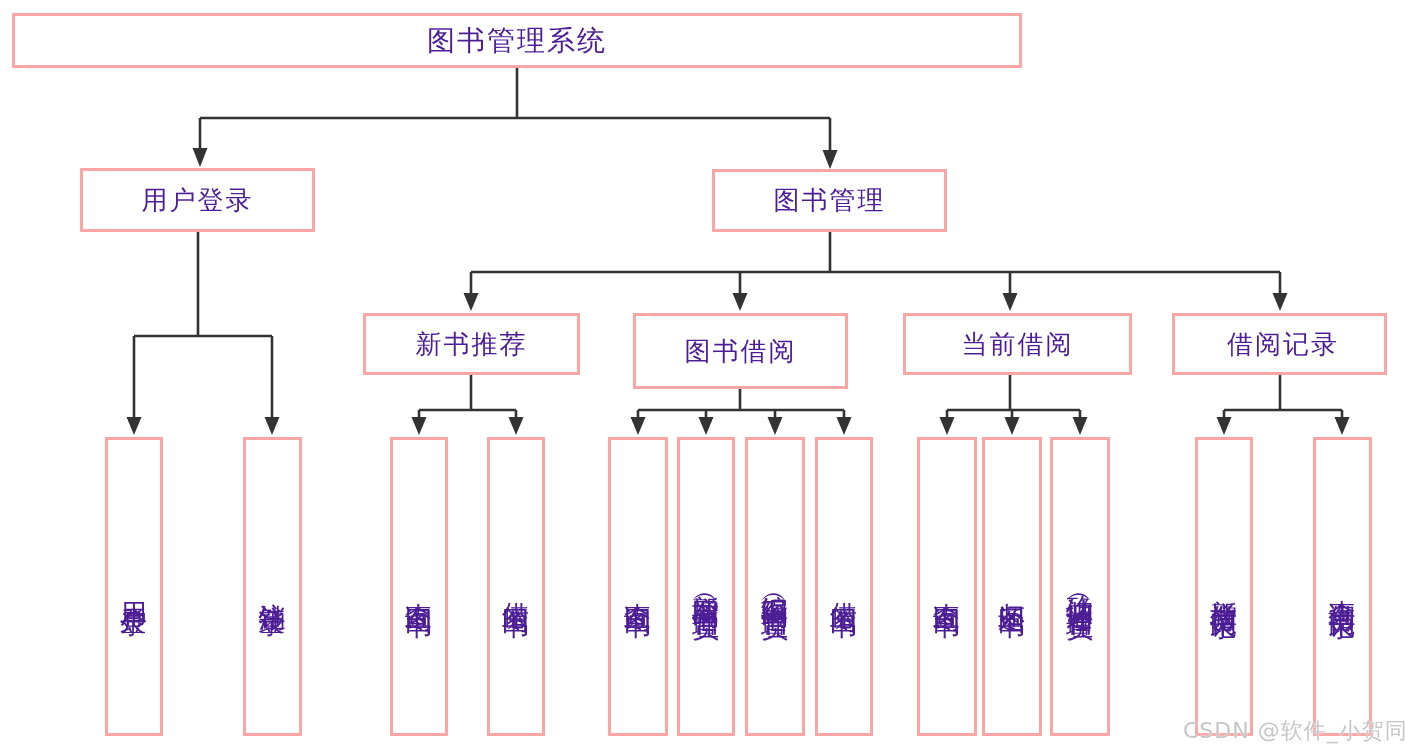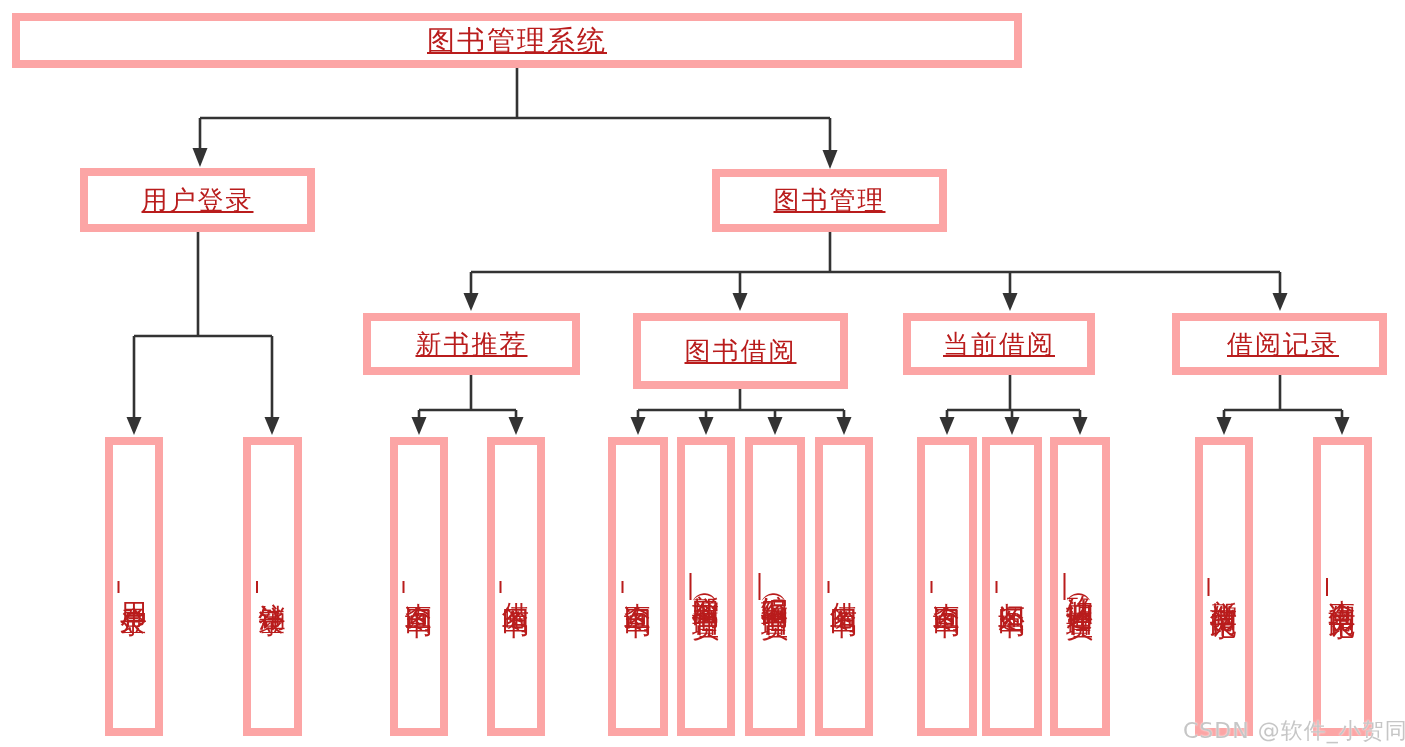--- a/index.html
+++ b/index.html
@@ -4,23 +4,23 @@
 <style>
   html,body{margin:0;padding:0;background:#ffffff;}
   .canvas{
     position:relative;width:1405px;height:747px;background:#ffffff;
     font-family:"DejaVu Sans",sans-serif;overflow:hidden;
   }
   .connectors{position:absolute;left:0;top:0;z-index:0;}
   .connectors path{stroke:#333333;stroke-width:2.6;fill:none;}
   .connectors polygon{fill:#333333;stroke:none;}
   .box{
-    position:absolute;background:#ffffff;border:8px solid #fca5a5;
+    position:absolute;background:#ffffff;border:3px solid #fca5a5;
     box-sizing:border-box;display:flex;align-items:center;justify-content:center;
-    color:#b91c1c;z-index:1;text-decoration:underline;
+    color:#4c1d95;z-index:1;
   }
   .box.h .lbl{font-size:26px;letter-spacing:2px;white-space:nowrap;}
   .box.root .lbl{font-size:28px;}
   .box.v .lbl{
     writing-mode:vertical-rl;text-orientation:mixed;
     font-size:27px;letter-spacing:3px;line-height:1;white-space:nowrap;
   }
   .watermark{
     position:absolute;left:1183px;top:716px;z-index:2;
     color:#c6c6c6;font-size:22px;letter-spacing:1px;white-space:nowrap;
@@ -92,21 +92,21 @@
   <div class="box h" style="left:712px;top:169px;width:235px;height:63px;text-align:right;">
     <span class="lbl">图书管理</span>
   </div>
 
   <div class="box h" style="left:363px;top:313px;width:217px;height:62px;">
     <span class="lbl">新书推荐</span>
   </div>
   <div class="box h" style="left:633px;top:313px;width:215px;height:76px;">
     <span class="lbl">图书借阅</span>
   </div>
-  <div class="box h" style="left:903px;top:313px;width:192px;height:62px;">
+  <div class="box h" style="left:903px;top:313px;width:229px;height:62px;">
     <span class="lbl">当前借阅</span>
   </div>
   <div class="box h" style="left:1172px;top:313px;width:215px;height:62px;padding-left:7px;">
     <span class="lbl">借阅记录</span>
   </div>
 
   <div class="box v" style="left:105px;top:437px;width:58px;height:299px;">
     <span class="lbl">用户登录</span>
   </div>
   <div class="box v" style="left:243px;top:437px;width:59px;height:299px;">

